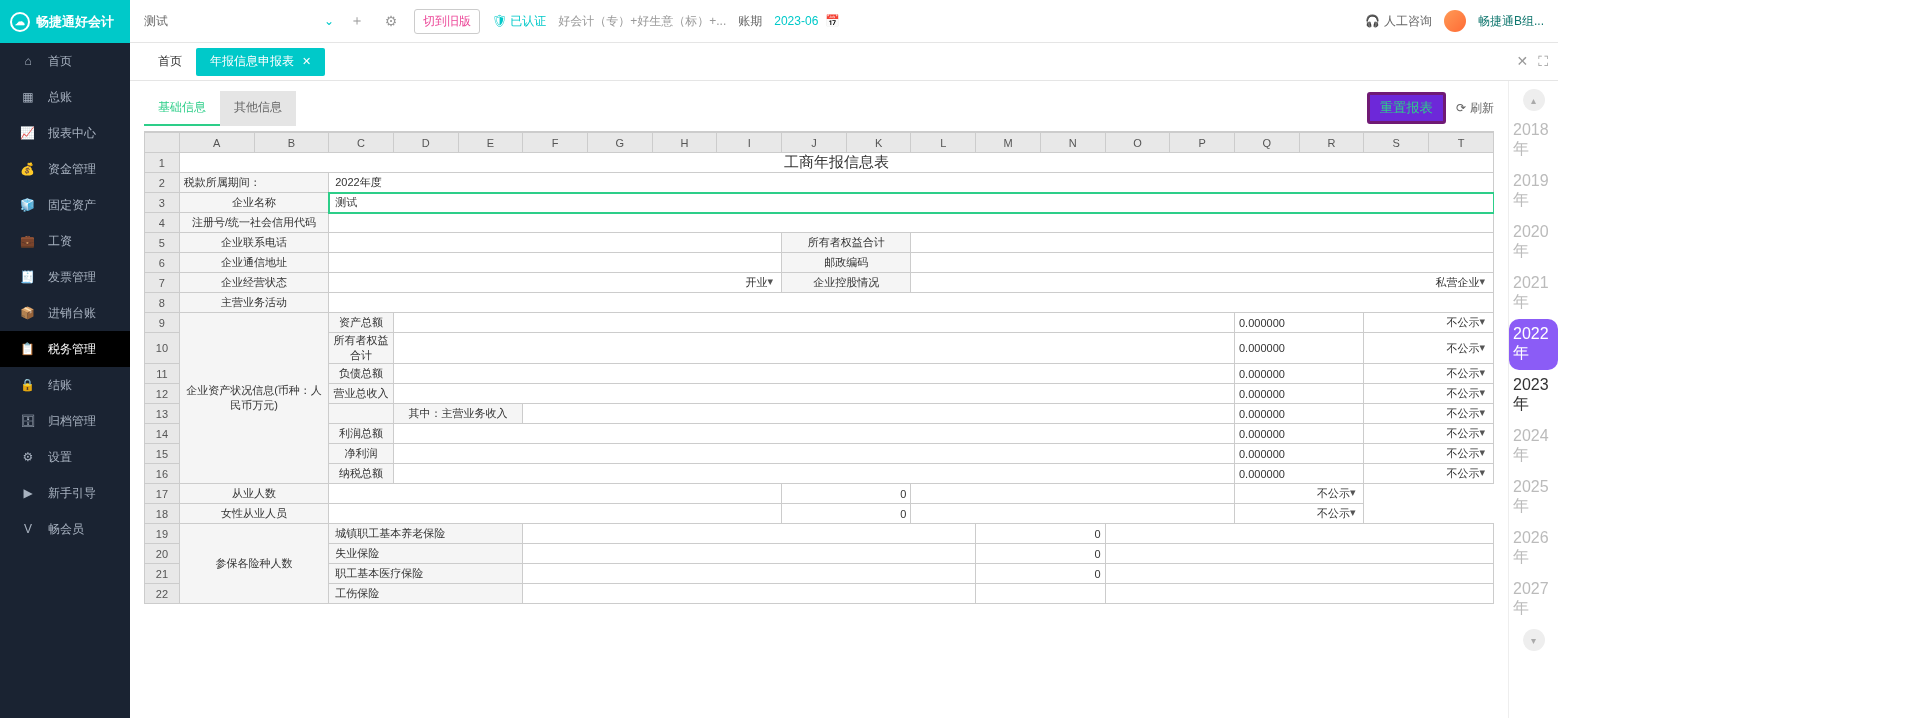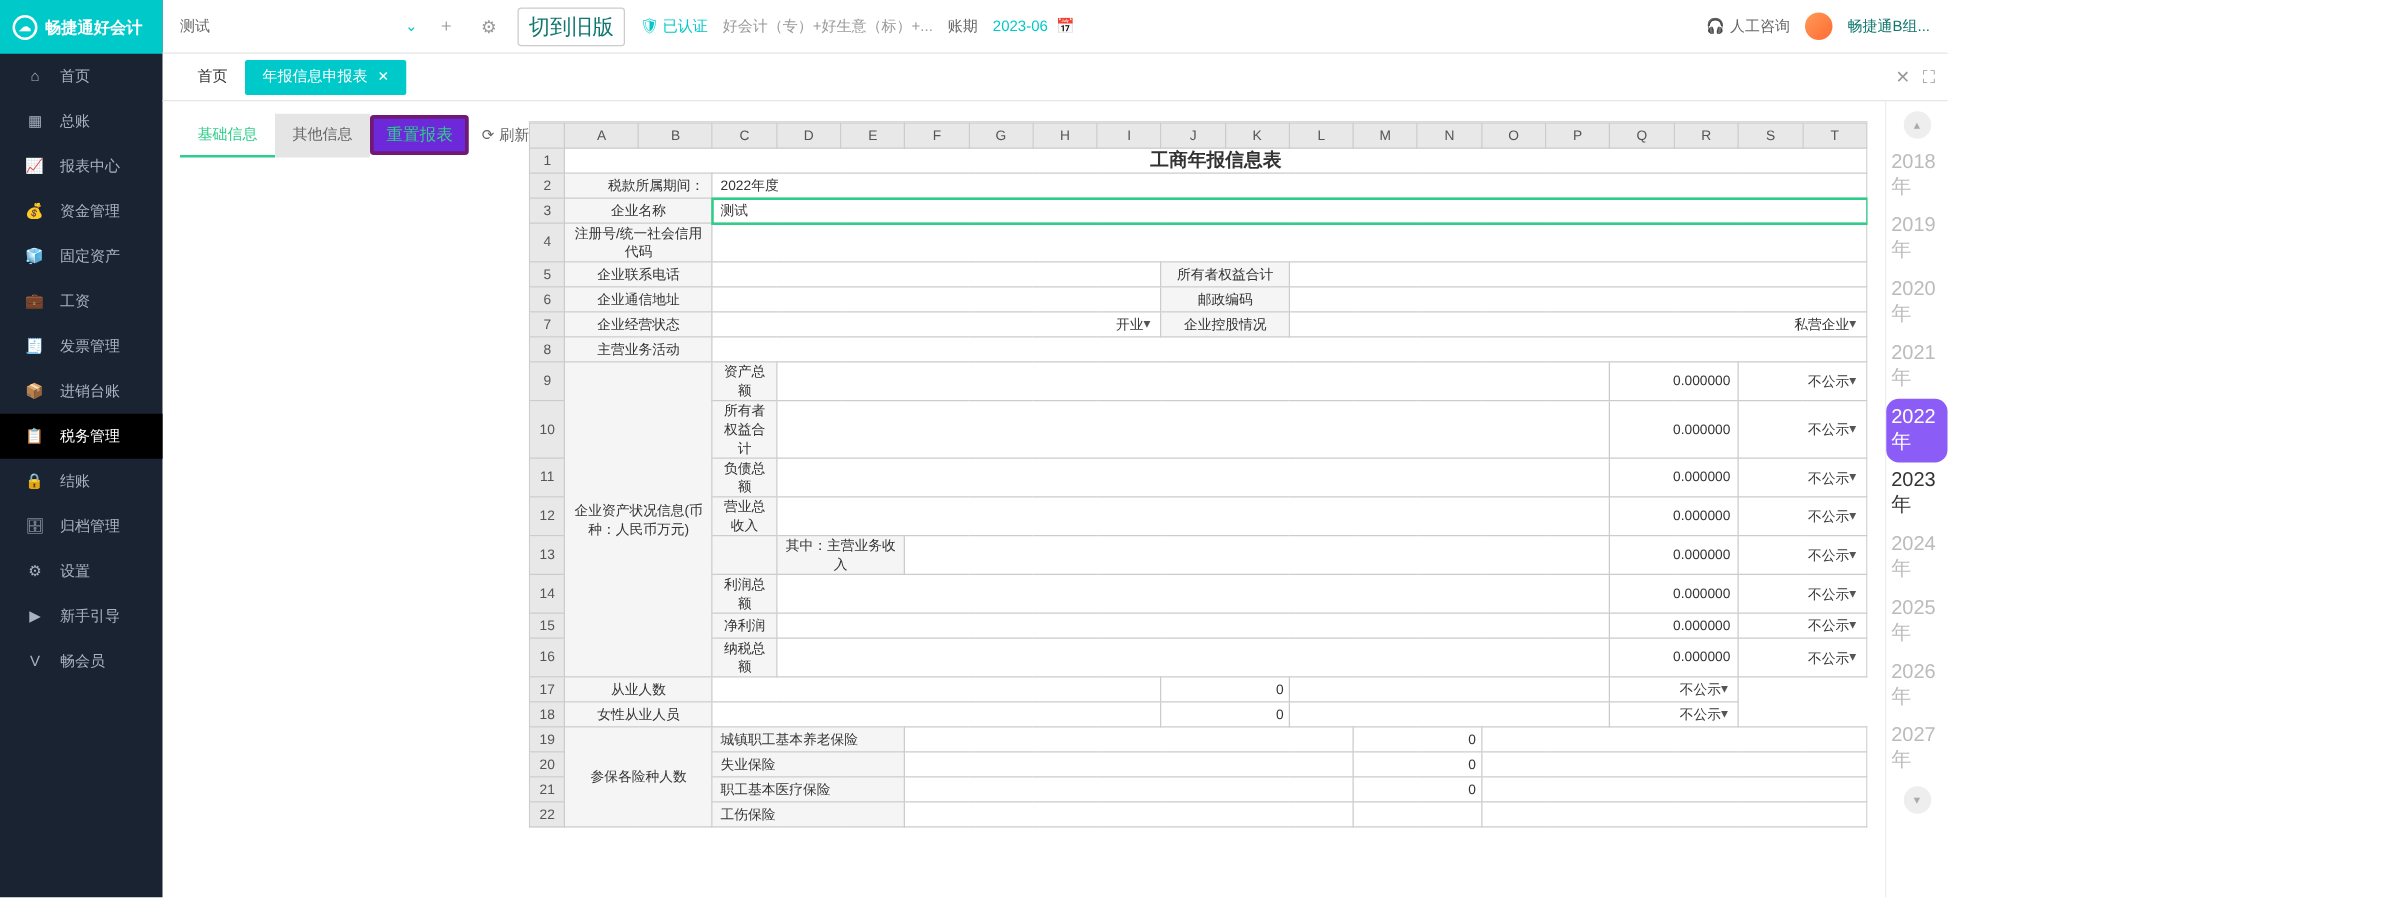--- a/index.html
+++ b/index.html
@@ -8,51 +8,51 @@
 .sidebar{width:130px;background:#1a2332;color:#a8b2c0;flex-shrink:0;display:flex;flex-direction:column}
 .logo{height:43px;background:#00c9c9;display:flex;align-items:center;padding:0 10px;color:#fff;font-size:13px;font-weight:bold}
 .logo-icon{width:20px;height:20px;border:2px solid #fff;border-radius:50%;margin-right:6px;display:flex;align-items:center;justify-content:center;font-size:10px}
 .nav-item{height:36px;display:flex;align-items:center;padding:0 20px;cursor:pointer;color:#a8b2c0}
 .nav-item.active{background:#000;color:#fff}
 .nav-icon{width:16px;height:16px;margin-right:12px;display:inline-flex;align-items:center;justify-content:center}
 .main{flex:1;display:flex;flex-direction:column;min-width:0}
 .topbar{height:43px;border-bottom:1px solid #e5e5e5;display:flex;align-items:center;padding:0 14px;gap:12px}
 .company-select{width:190px;height:26px;display:flex;align-items:center;justify-content:space-between;color:#666;cursor:pointer}
 .tb-icon{width:22px;height:22px;display:flex;align-items:center;justify-content:center;color:#999;cursor:pointer;font-size:14px}
-.switch-old{border:1px solid #ccc;border-radius:3px;padding:3px 8px;color:#0f766e;cursor:pointer;font-size:17px}
+.switch-old{border:1px solid #ccc;border-radius:3px;padding:3px 8px;color:#ec4899;cursor:pointer;font-size:12px}
 .verified{color:#00c9c9;display:flex;align-items:center;gap:3px}
 .plan-text{color:#999}
 .period-label{color:#666}
 .period-val{color:#00c9c9;cursor:pointer}
 .topbar-right{margin-left:auto;display:flex;align-items:center;gap:12px}
 .cs-link{display:flex;align-items:center;gap:4px;color:#666;cursor:pointer}
 .avatar{width:22px;height:22px;border-radius:50%;background:linear-gradient(135deg,#ff9a56,#ff6b35)}
 .tabs{height:38px;display:flex;align-items:center;padding:0 14px;border-bottom:1px solid #e5e5e5;position:relative}
 .tab{height:28px;padding:0 14px;display:flex;align-items:center;color:#333;cursor:pointer;border-radius:2px}
 .tab.active{background:#00c9c9;color:#fff;gap:8px}
 .tab-close{color:#fff;cursor:pointer;font-size:11px}
 .tabs-actions{position:absolute;right:10px;display:flex;gap:10px}
 .tabs-actions span{cursor:pointer;color:#999;font-size:14px}
 .content{flex:1;display:flex;min-height:0}
-.sheet-area{flex:1;display:flex;flex-direction:row;padding:10px 14px 0;min-width:0}
+.sheet-area{flex:1;display:flex;flex-direction:column;padding:10px 14px 0;min-width:0}
 .sheet-toolbar{height:34px;display:flex;align-items:center;justify-content:space-between}
 .subtabs{display:flex}
 .subtab{padding:8px 14px;color:#666;cursor:pointer;background:#e5e5e5}
 .subtab.active{color:#2dce89;background:#fff;border-bottom:2px solid #2dce89}
 .tool-actions{display:flex;gap:10px;align-items:center}
 .btn-reset{border:3px solid #701a75;color:#2dce89;padding:4px 10px;border-radius:3px;cursor:pointer;background:#6d28d9}
 .btn-refresh{color:#666;cursor:pointer;display:flex;align-items:center;gap:4px}
 .sheet-wrap{flex:1;overflow:auto;border-top:1px solid #ccc;margin-top:6px;position:relative}
 .sheet{border-collapse:collapse;width:100%}
 .sheet th,.sheet td{border:1px solid #ccc;height:20px;font-size:11px;text-align:center;background:#fff;padding:0 4px}
 .sheet th{background:#e8e8e8;font-weight:normal;color:#555}
 .sheet .rh{width:28px;background:#e8e8e8;color:#555}
 .sheet .lbl{background:#f5f5f5;text-align:center}
-.sheet .title-cell{font-size:15px;font-weight:bold;text-align:center}
-.sheet .val-right{text-align:right;padding-right:6px}
+.sheet .title-cell{font-size:15px;font-weight:normal;text-align:center}
+.sheet .val-right{text-align:left;padding-right:6px}
 .sheet .val-left{text-align:left;padding-left:6px}
 .sheet .sel{text-align:right}
 .sheet .selected{outline:2px solid #2dce89;outline-offset:-1px}
 .sheet .dd::after{content:"▾";float:right;color:#555;margin-right:4px}
 .year-rail{width:50px;border-left:1px solid #eee;display:flex;flex-direction:column;align-items:center;padding-top:8px;gap:4px}
 .rail-btn{width:22px;height:22px;border-radius:50%;background:#eee;color:#aaa;display:flex;align-items:center;justify-content:center;cursor:pointer;font-size:10px}
 .year-item{font-size:16px;color:#bbb;padding:6px 4px;cursor:pointer;border-radius:10px}
 .year-item.near{color:#333}
 .year-item.active{background:#8b5cf6;color:#fff}
 </style>

